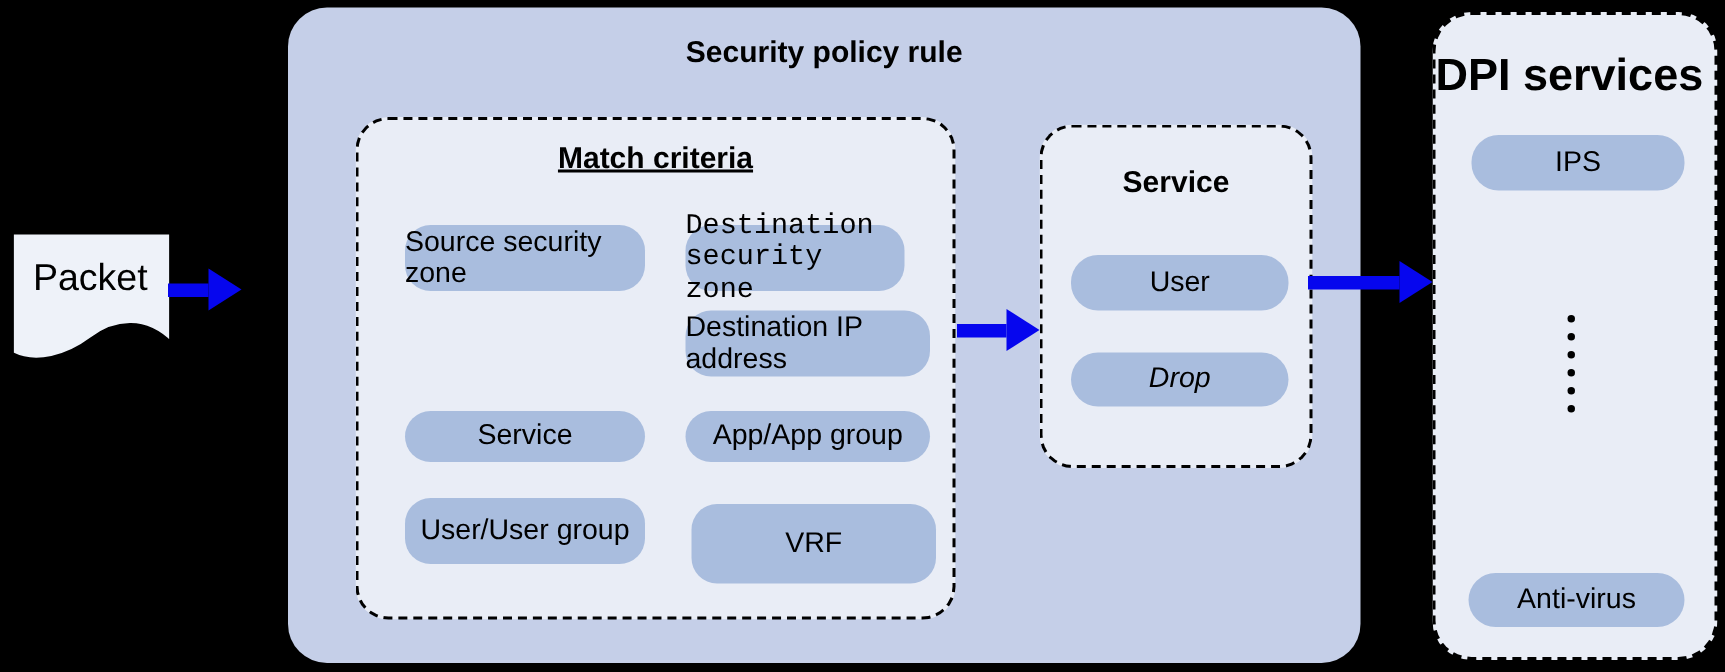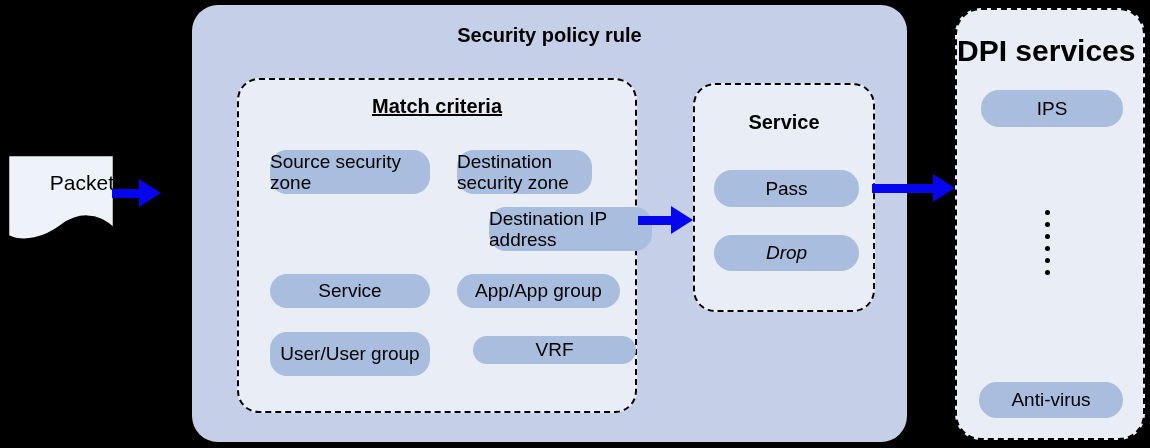--- a/index.html
+++ b/index.html
@@ -28,24 +28,24 @@
 
   
   .packet{
     position:absolute;
     left:6px; top:153px;
     width:110px; height:96px;
   }
   .packet svg{position:absolute;left:0;top:0;}
   .packet-label{
     position:absolute;
-    left:0; top:18px;
+    left:16px; top:18px;
     width:108px;
-    text-align:right;
-    font-size:21px;
+    text-align:left;
+    font-size:25px;
   }
 
   
   .arrow{
     position:absolute;
     display:flex;
     align-items:center;
     height:28px;
   }
   .arrow .shaft{
@@ -109,27 +109,27 @@
     background:var(--pill);
     border-radius:17px;
     display:flex;
     align-items:center;
     justify-content:center;
     font-size:19px;
     line-height:1.12;
   }
   
   .mc0{left:31px;  top:70px;  width:160px; height:44px;}
-  .mc1{left:218px; top:70px;  width:135px; height:44px;}
+  .mc1{left:218px; top:70px;  width:146px; height:44px;font-family:Liberation Mono, monospace;}
   .mc2{left:31px;  top:127px; width:160px; height:44px;}
-  .mc3{left:218px; top:127px; width:163px; height:44px;margin-left:32px;}
+  .mc3{left:218px; top:127px; width:163px; height:44px;}
   .mc4{left:31px;  top:194px; width:160px; height:34px;}
   .mc5{left:218px; top:194px; width:163px; height:34px;}
   .mc6{left:31px;  top:252px; width:160px; height:44px;}
-  .mc7{left:234px; top:256px; width:163px; height:28px;}
+  .mc7{left:222px; top:256px; width:163px; height:53px;}
   
   .ac0{left:19px; top:85px;  width:145px; height:37px; border-radius:18px;}
   .ac1{left:19px; top:150px; width:145px; height:36px; border-radius:18px;font-style:italic;}
 
   
   .dpi-box{
     position:absolute;
     left:955px; top:8px;
     width:190px; height:432px;
     background:var(--inner);
@@ -186,21 +186,21 @@
       <div class="pill mc1">Destination security zone</div>
       <div class="pill mc3">Destination IP address</div>
       <div class="pill mc4">Service</div>
       <div class="pill mc5">App/App group</div>
       <div class="pill mc6">User/User group</div>
       <div class="pill mc7">VRF</div>
     </div>
 
     <div class="dashed-box action-box">
       <div class="box-title">Service</div>
-      <div class="pill ac0">Pass</div>
+      <div class="pill ac0">User</div>
       <div class="pill ac1">Drop</div>
     </div>
   </div>
 
   <div class="arrow arrow2">
     <span class="shaft"></span>
     <span class="head"></span>
   </div>
 
   <div class="arrow arrow3">

